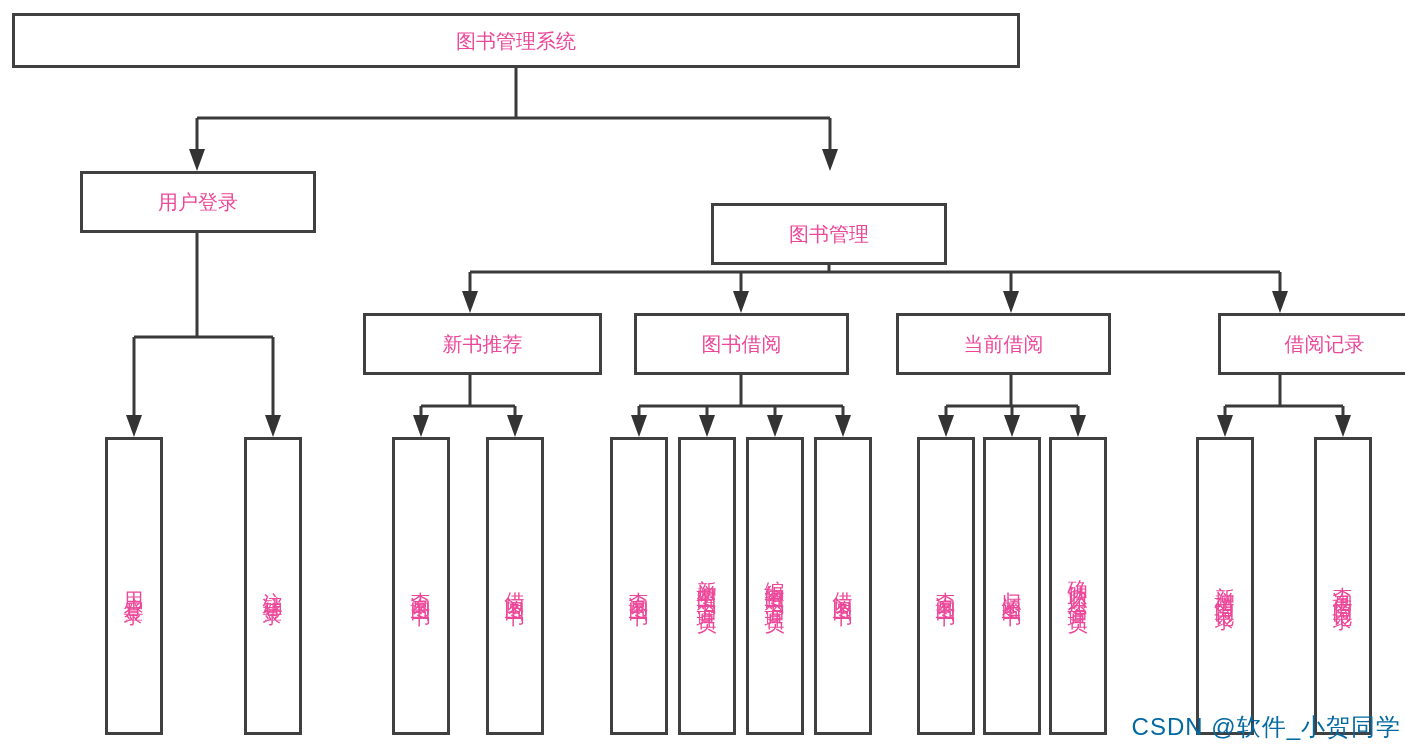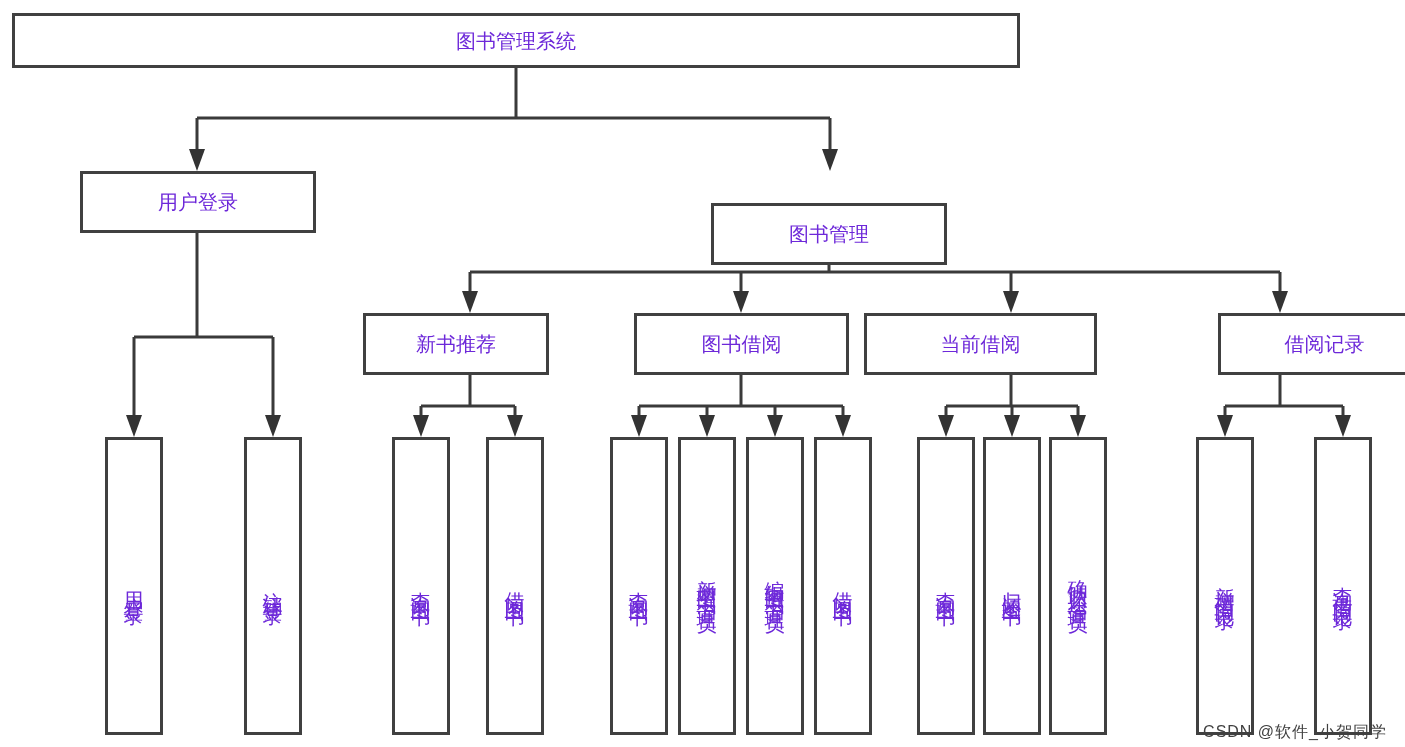--- a/index.html
+++ b/index.html
@@ -18,58 +18,58 @@
     pointer-events: none;
   }
   .box {
     position: absolute;
     box-sizing: border-box;
     border: 3px solid #404040;
     background: #ffffff;
     display: flex;
     align-items: center;
     justify-content: center;
-    color: #6d28d9;
+    color: #ec4899;
     font-size: 20px;
     line-height: 1.2;
     text-align: center;
   }
   .box.vertical .label {
     writing-mode: vertical-rl;
     text-orientation: mixed;
     letter-spacing: 5px;
     white-space: nowrap;
   }
   
   .n-root           { left: 12px;   top: 13px;  width: 1008px; height: 55px; }
   .n-login          { left: 80px;   top: 171px; width: 236px;  height: 62px; }
   .n-mgmt           { left: 711px;  top: 171px; width: 236px;  height: 62px; margin-top: 32px; }
-  .n-newbook        { left: 363px;  top: 313px; width: 186px;  height: 62px; }
+  .n-newbook        { left: 363px;  top: 313px; width: 239px;  height: 62px; }
   .n-borrow         { left: 634px;  top: 313px; width: 215px;  height: 62px; }
-  .n-current        { left: 864px;  top: 313px; width: 233px;  height: 62px; }
+  .n-current        { left: 896px;  top: 313px; width: 215px;  height: 62px; }
   .n-records        { left: 1218px; top: 313px; width: 213px;  height: 62px; }
   .n-login-user     { left: 105px;  top: 437px; width: 58px;   height: 298px; }
   .n-login-logout   { left: 244px;  top: 437px; width: 58px;   height: 298px; }
   .n-newbook-query  { left: 392px;  top: 437px; width: 58px;   height: 298px; }
   .n-newbook-borrow { left: 486px;  top: 437px; width: 58px;   height: 298px; }
   .n-borrow-query   { left: 610px;  top: 437px; width: 58px;   height: 298px; }
   .n-borrow-add     { left: 678px;  top: 437px; width: 58px;   height: 298px; }
   .n-borrow-edit    { left: 746px;  top: 437px; width: 58px;   height: 298px; }
   .n-borrow-borrow  { left: 814px;  top: 437px; width: 58px;   height: 298px; }
   .n-current-query  { left: 917px;  top: 437px; width: 58px;   height: 298px; }
   .n-current-return { left: 983px;  top: 437px; width: 58px;   height: 298px; }
   .n-current-confirm{ left: 1049px; top: 437px; width: 58px;   height: 298px; }
   .n-records-add    { left: 1196px; top: 437px; width: 58px;   height: 298px; }
   .n-records-query  { left: 1314px; top: 437px; width: 58px;   height: 298px; }
   #watermark {
     position: absolute;
-    right: 18px;
+    right: 4px;
     bottom: 4px;
-    font-size: 16px;
-    color: #404040;
+    font-size: 24px;
+    color: #0369a1;
     letter-spacing: 1px;
     white-space: nowrap;
   }
 </style>
 </head>
 <body>
 
 <div id="stage">
 
   <svg id="connectors" viewBox="0 0 1405 747" xmlns="http://www.w3.org/2000/svg">

